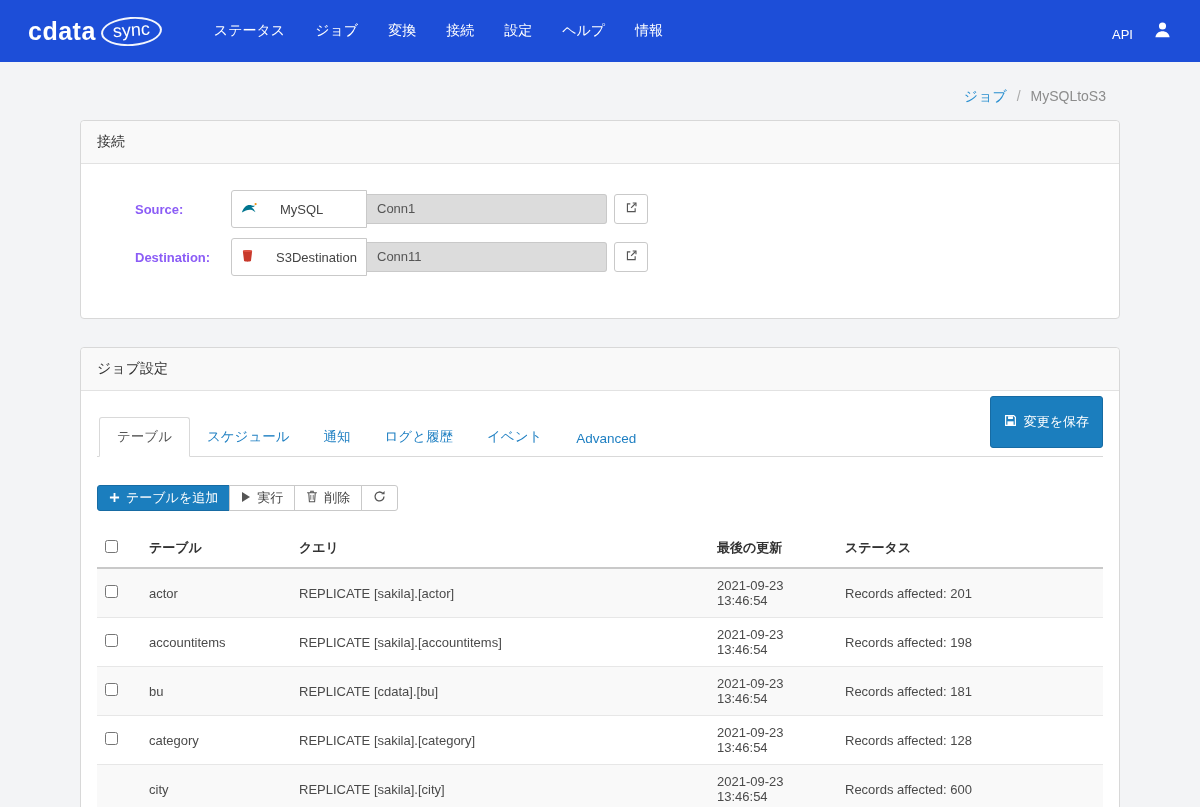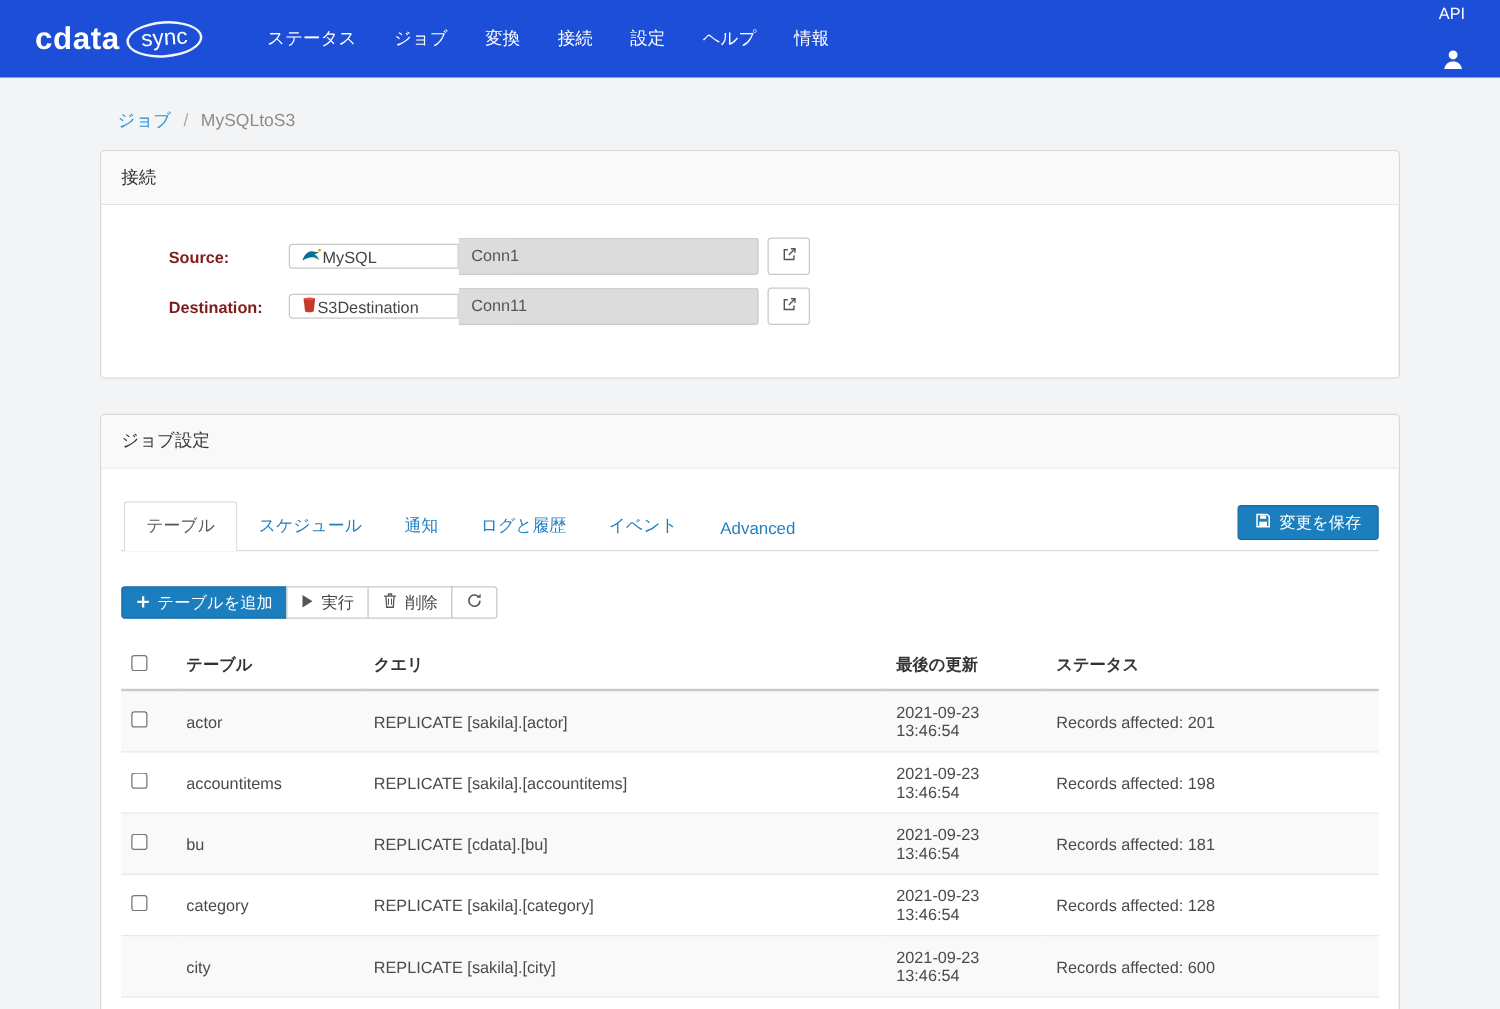--- a/index.html
+++ b/index.html
@@ -26,28 +26,28 @@
   }
   .logo-sync {
     color: #fff; font-size: 18px; margin-left: 5px;
     border: 2px solid rgba(255,255,255,.95);
     border-radius: 50%;
     padding: 1px 10px 3px 10px;
     transform: rotate(-4deg);
   }
   .nav { display: flex; gap: 30px; }
   .nav a { color: #fff; font-size: 14px; }
-  .header-right { margin-left: auto; display: flex; align-items: flex-end; gap: 20px; flex-direction: column; }
+  .header-right { margin-left: auto; display: flex; align-items: flex-end; gap: 20px; }
   .api-link { color: #fff; font-size: 13px; }
   .user-btn { background: none; border: none; cursor: pointer; display: flex; align-items: center; }
 
   
   .content { width: 1040px; margin: 0 auto; padding: 22px 0 24px 0; }
 
-  .breadcrumb { font-size: 14px; padding: 4px 14px 14px 14px; }
+  .breadcrumb { font-size: 14px; padding: 4px 14px 14px 14px; text-align: right; }
   .breadcrumb a { color: #2a8fd0; }
   .breadcrumb .sep { color: #aaa; margin: 0 6px; }
   .breadcrumb .current { color: #8c8c8c; }
 
   .panel {
     background: #fff;
     border: 1px solid #d8d8d8;
     border-radius: 4px;
   }
   .panel-header {
@@ -55,24 +55,24 @@
     font-size: 14px;
     color: #333;
     background: #f9f9f9;
     border-bottom: 1px solid #e2e2e2;
     border-radius: 4px 4px 0 0;
   }
 
   
   .connections-body { padding: 26px 16px 32px 54px; }
   .conn-row { display: flex; align-items: center; margin-bottom: 10px; }
-  .conn-label { width: 96px; font-weight: bold; font-size: 13px; color: #7f1d1d; }
+  .conn-label { width: 96px; font-weight: bold; font-size: 13px; color: #8b5cf6; }
   .connector-box {
-    display: flex; align-items: center; gap: 0;
-    width: 136px; height: 20px; padding: 0 9px;
+    display: flex; align-items: center; gap: 22px;
+    width: 136px; height: 38px; padding: 0 9px;
     border: 1px solid #c9c9c9; border-radius: 3px 0 0 3px;
     background: #fff; font-size: 13px; color: #444; cursor: pointer;
   }
   .conn-name {
     width: 240px; height: 30px; padding: 0 10px;
     line-height: 28px; font-size: 13px; color: #555;
     background: #dcdcdc; border: 1px solid #c9c9c9; border-left: none;
     border-radius: 0 3px 3px 0;
     overflow: hidden; white-space: nowrap;
   }
@@ -98,21 +98,21 @@
     background: #fff;
     border: 1px solid #d9d9d9; border-bottom: 1px solid #fff;
     margin-bottom: -1px; border-radius: 3px 3px 0 0;
     color: #555;
   }
   .save-btn {
     position: absolute; right: 0; bottom: 8px;
     display: flex; align-items: center; gap: 7px;
     background: #1b7ebe; color: #fff;
     border: 1px solid #176ba3; border-radius: 3px;
-    font-size: 13px; padding: 4px 13px; cursor: pointer;
+    font-size: 13px; padding: 16px 13px; cursor: pointer;
     font-family: "Liberation Sans", sans-serif;
   }
 
   .btn-group { display: flex; margin-top: 28px; }
   .tbtn {
     display: flex; align-items: center; gap: 6px;
     height: 26px; padding: 0 11px;
     background: #fff; border: 1px solid #c9c9c9;
     font-size: 13px; color: #444; cursor: pointer; margin-left: -1px;
     font-family: "Liberation Sans", sans-serif;

